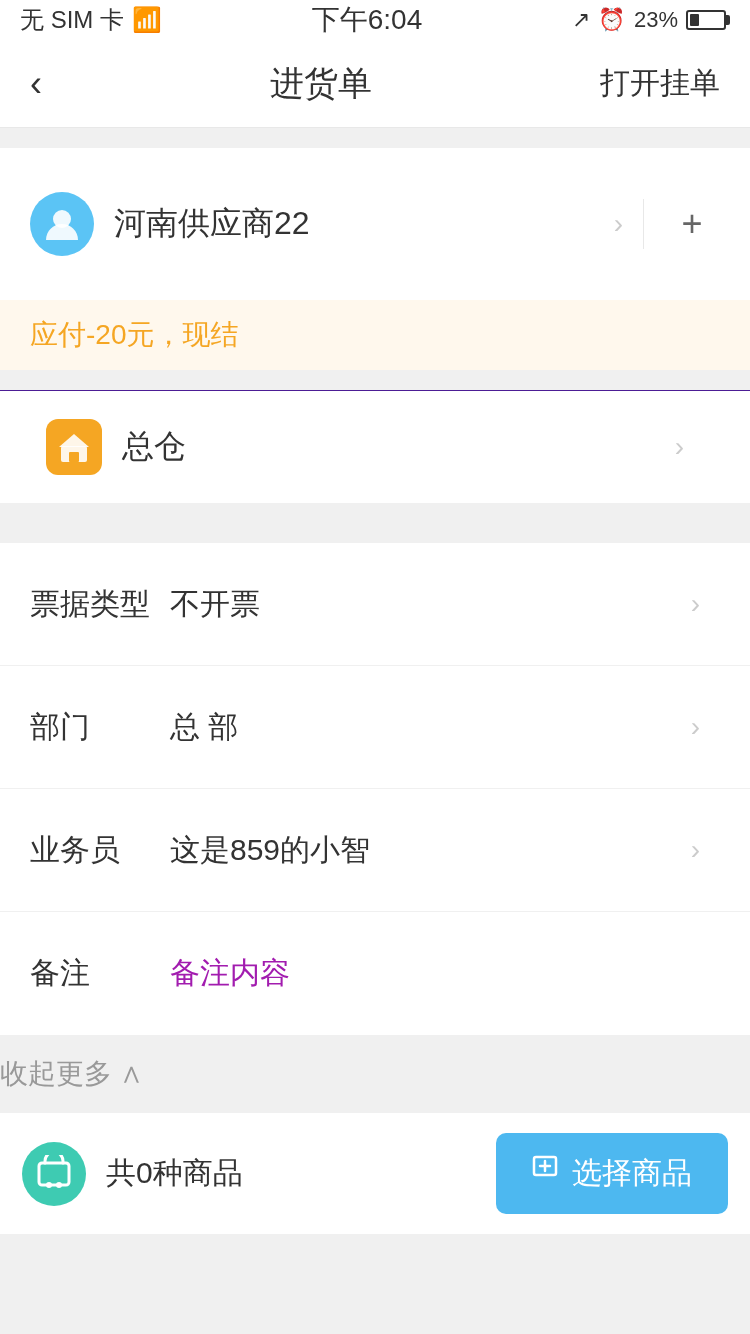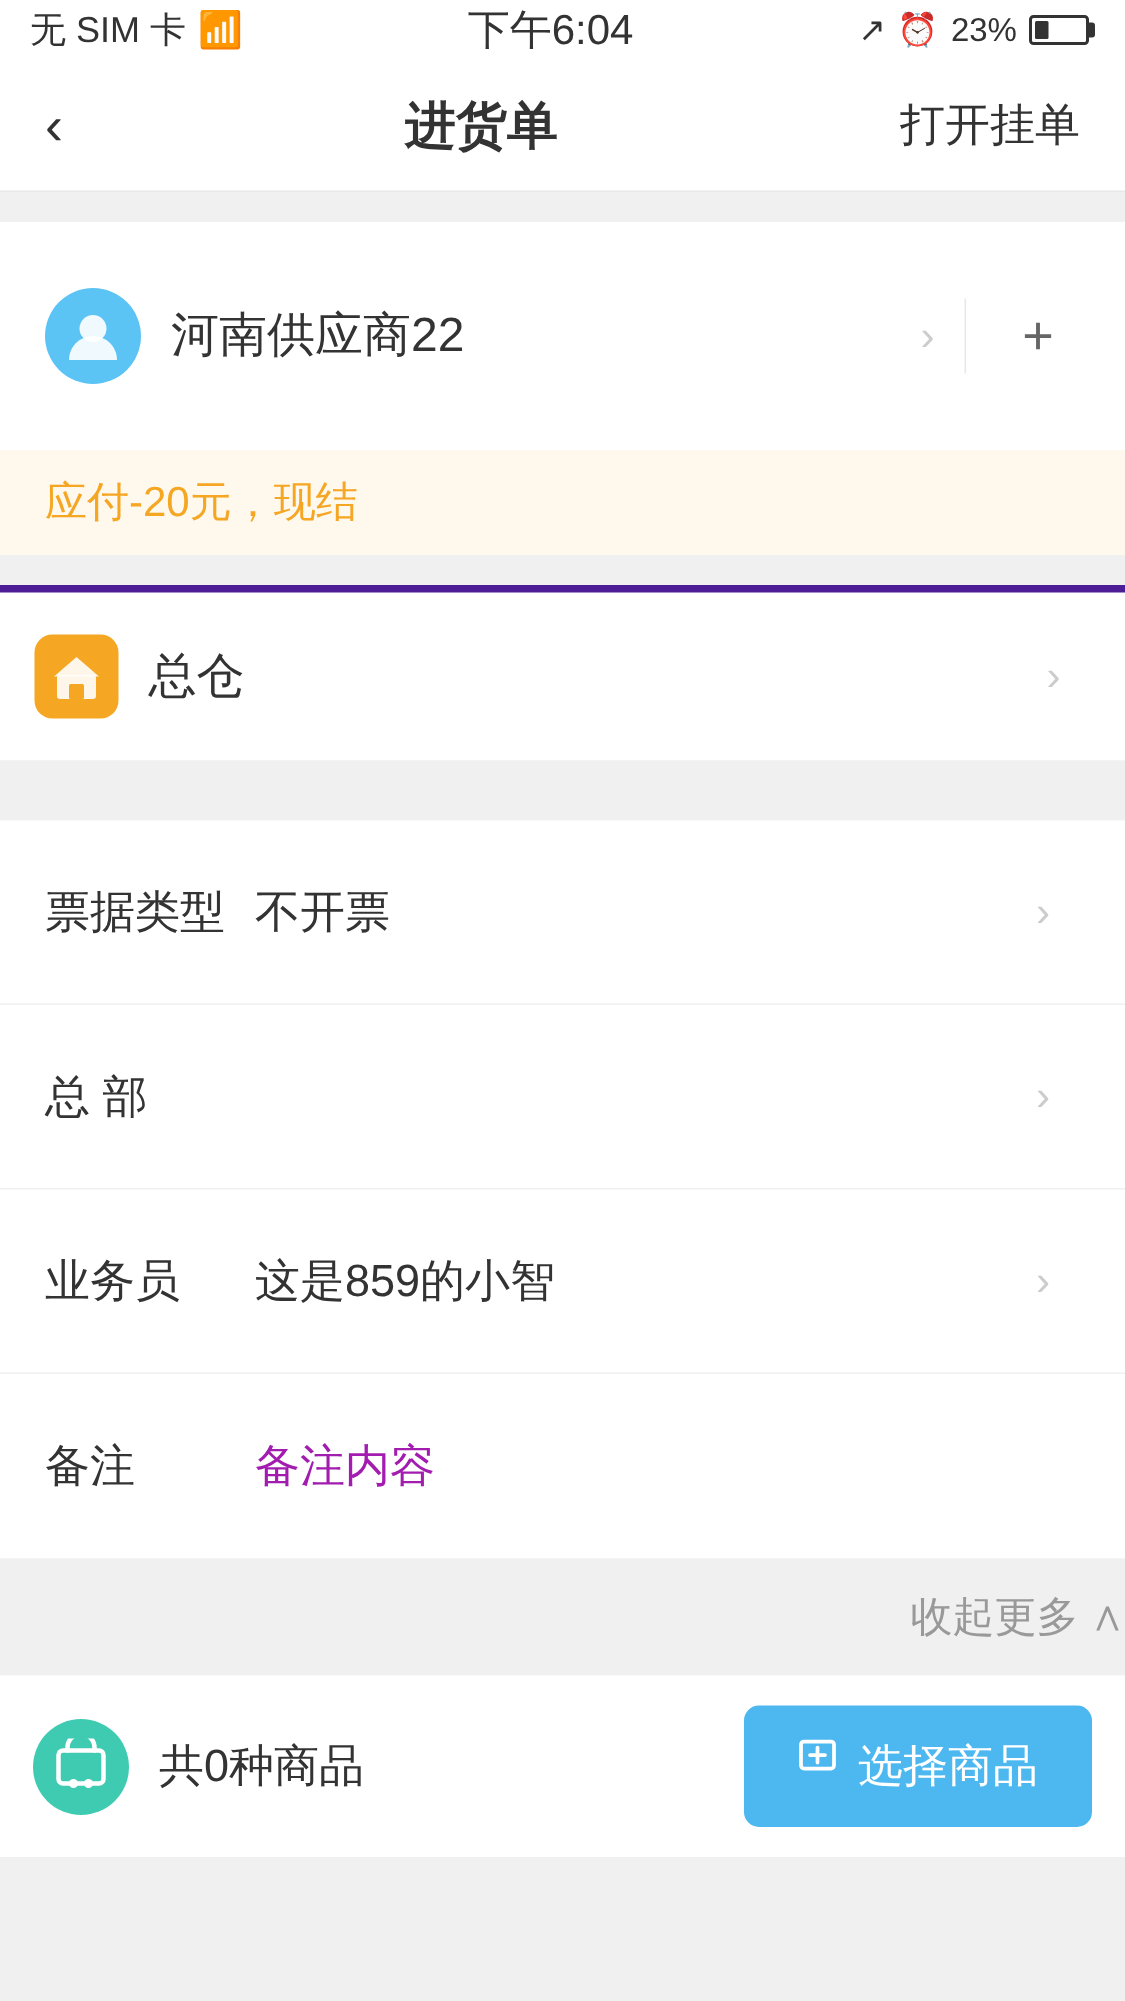--- a/index.html
+++ b/index.html
@@ -40,21 +40,21 @@
       padding: 0 30px;
       border-bottom: 1px solid #e8e8e8;
     }
     .nav-back {
       font-size: 36px;
       color: #333;
       cursor: pointer;
     }
     .nav-title {
       font-size: 34px;
-      font-weight: 700;
+      font-weight: 400;
       color: #333;
     }
     .nav-action {
       font-size: 30px;
       color: #333;
       cursor: pointer;
     }
 
     
     .content {
@@ -125,23 +125,23 @@
       background: #fff8ed;
       padding: 16px 30px;
       font-size: 28px;
       color: #f5a623;
     }
 
     
     .warehouse-row {
       display: flex;
       align-items: center;
-      padding: 28px 23px;
-      background: #fff;
-      border-top: 5px solid #4c1d95;
+      padding: 28px 46px;
+      background: #fff;
+      border-top: 1px solid #4c1d95;
     }
     .warehouse-icon-wrap {
       width: 56px;
       height: 56px;
       border-radius: 12px;
       background: #f5a623;
       display: flex;
       align-items: center;
       justify-content: center;
       margin-right: 20px;
@@ -182,21 +182,21 @@
       flex: 1;
       font-size: 30px;
       color: #a21caf;
     }
 
     
     .collapse-row {
       background: #f0f0f0;
       display: flex;
       align-items: center;
-      justify-content: flex-end;
+      justify-content: flex-start;
       padding: 20px 0;
       font-size: 28px;
       color: #999;
       cursor: pointer;
     }
 
     
     .product-bar {
       background: #fff;
       display: flex;
@@ -335,20 +335,21 @@
 
   <div class="form-section">
 
     <div class="form-row">
       <span class="form-label">票据类型</span>
       <span class="form-value">不开票</span>
       <span class="chevron">›</span>
     </div>
 
     <div class="form-row">
+      <span class="form-label">部门</span>
       <span class="form-value">总 部</span>
       <span class="chevron">›</span>
     </div>
 
     <div class="form-row">
       <span class="form-label">业务员</span>
       <span class="form-value">这是859的小智</span>
       <span class="chevron">›</span>
     </div>
 

